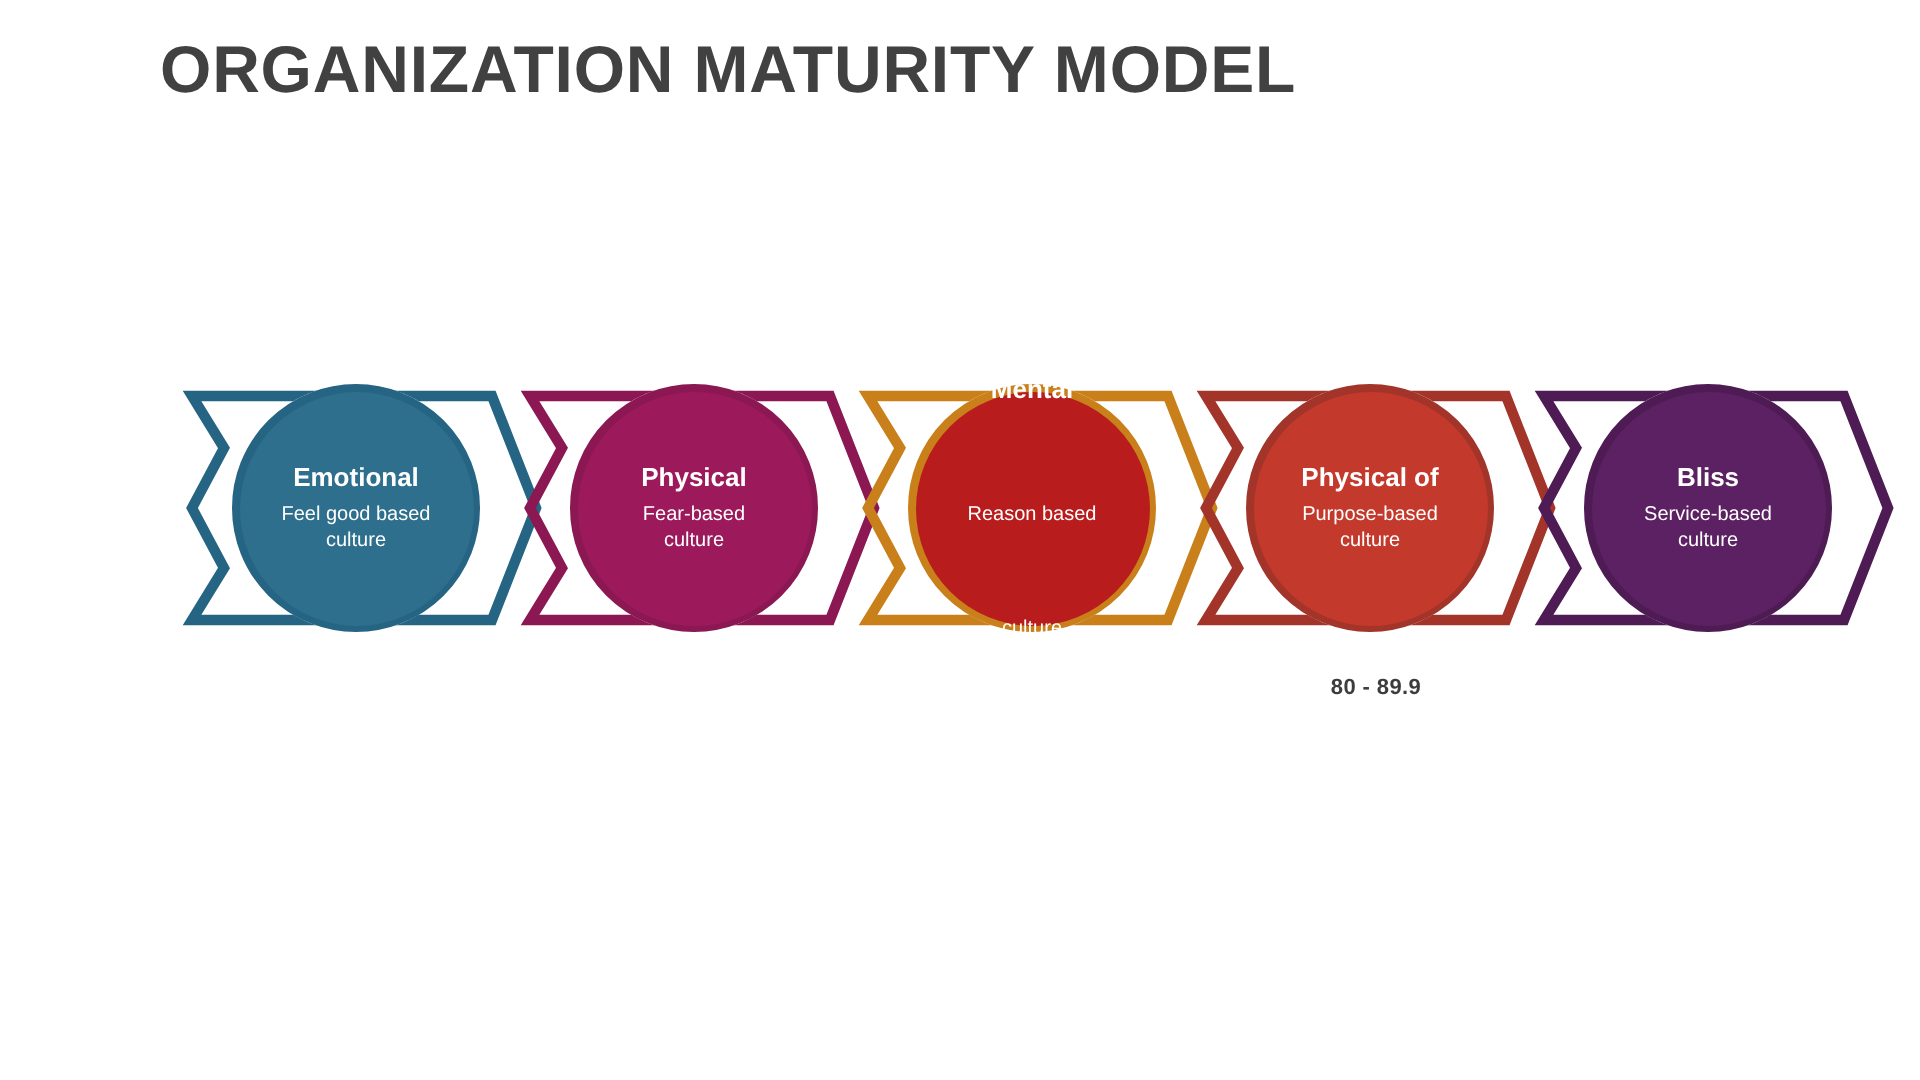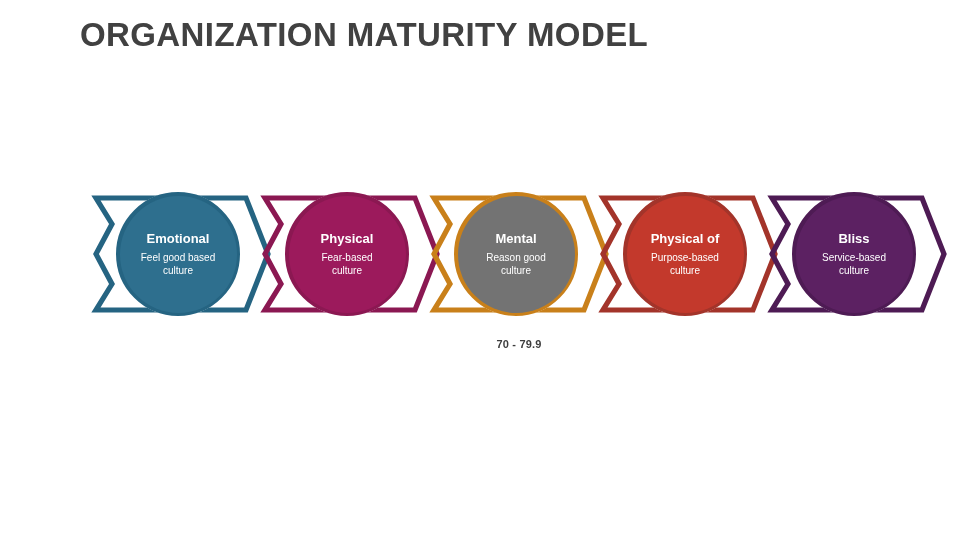--- a/index.html
+++ b/index.html
@@ -137,33 +137,33 @@
         </div>
       </div>
       <div class="stage" style="left: 213px;">
         <div class="circle" style="background: rgb(156, 26, 92); left: 33.5px;">
           <div class="stage-title">Physical</div>
           <div class="stage-desc">Fear-based</div>
           <div class="stage-desc">culture</div>
         </div>
       </div>
       <div class="stage" style="left: 382px;">
-        <div class="circle" style="background: #737373; left: 33.5px;">
+        <div class="circle" style="background: #b91c1c; left: 33.5px; gap: 44px;">
           <div class="stage-title">Mental</div>
-          <div class="stage-desc">Reason good</div>
+          <div class="stage-desc">Reason based</div>
           <div class="stage-desc">culture</div>
         </div>
-        <div class="range-label">70 - 79.9</div>
       </div>
       <div class="stage" style="left: 551px;">
         <div class="circle" style="background: rgb(195, 57, 44); left: 33.5px;">
           <div class="stage-title">Physical of</div>
           <div class="stage-desc">Purpose-based</div>
           <div class="stage-desc">culture</div>
         </div>
+        <div class="range-label">80 - 89.9</div>
       </div>
       <div class="stage" style="left: 720px;">
         <div class="circle" style="background: rgb(92, 33, 98); left: 33.5px;">
           <div class="stage-title">Bliss</div>
           <div class="stage-desc">Service-based</div>
           <div class="stage-desc">culture</div>
         </div>
       </div>
     </div>
 

